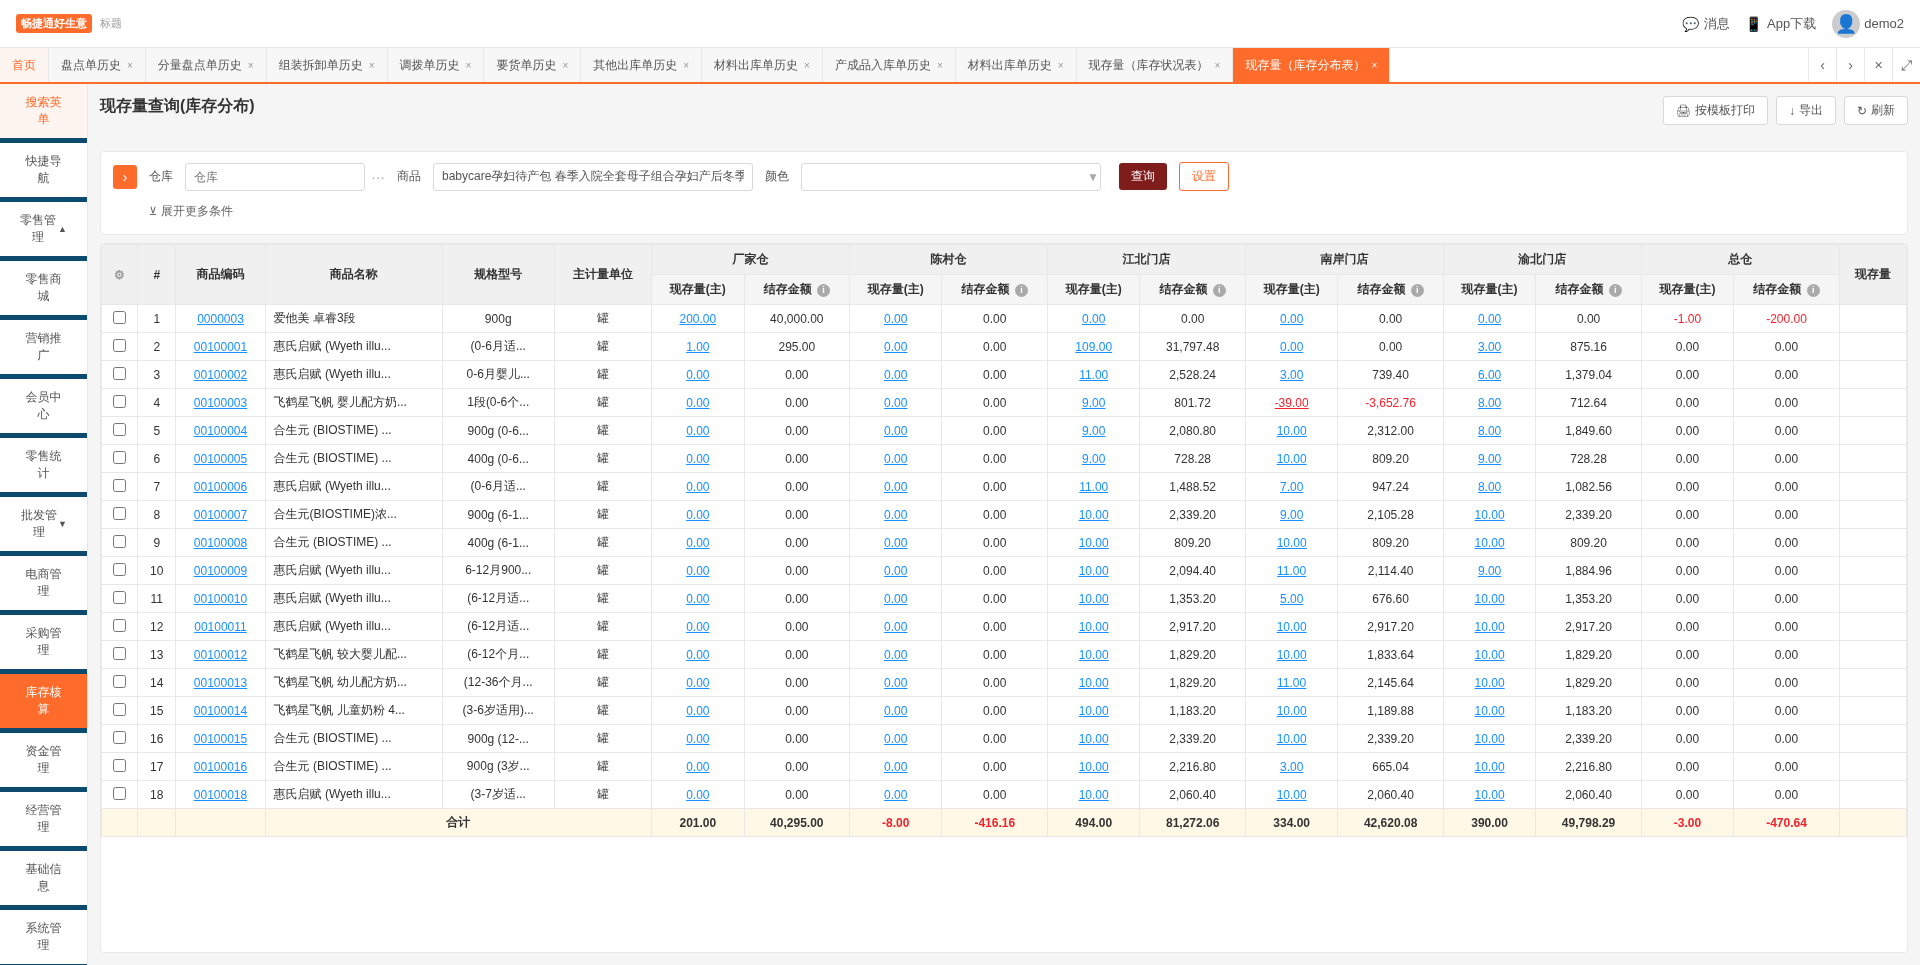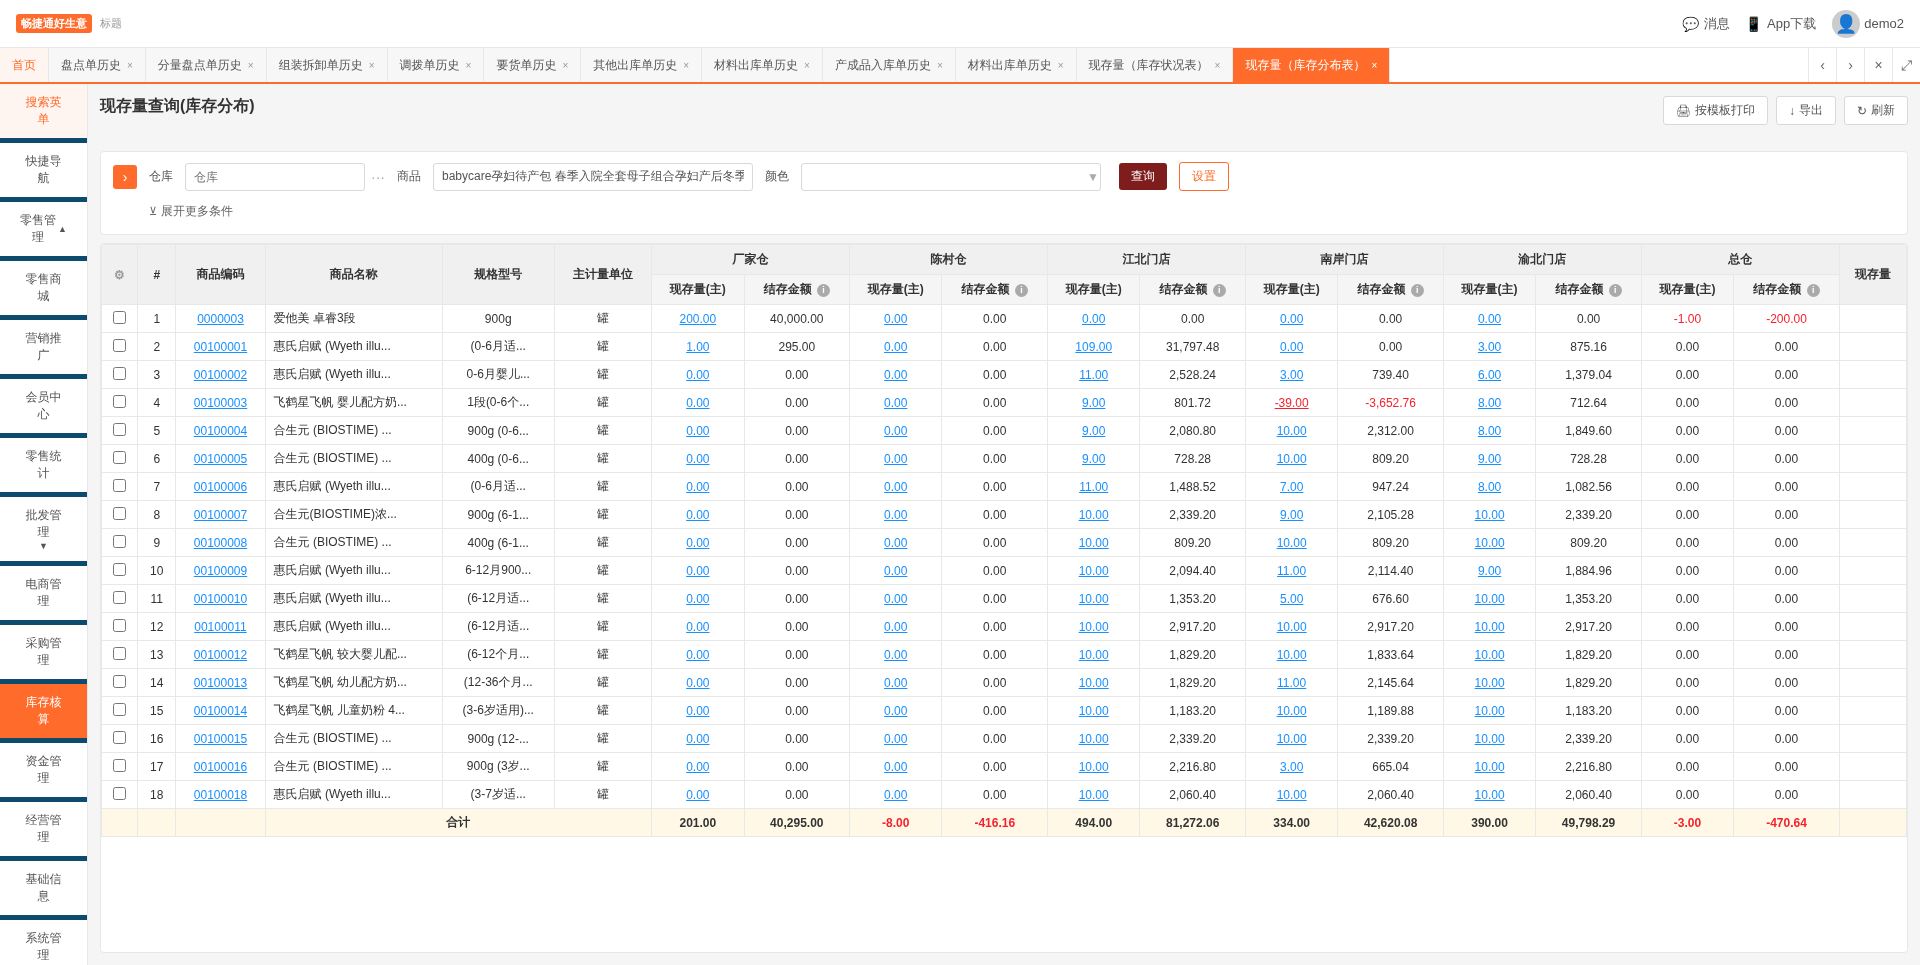--- a/index.html
+++ b/index.html
@@ -429,21 +429,21 @@
   </div>
   <div class="sidebar-item">
     <div>营销推广</div>
   </div>
   <div class="sidebar-item">
     <div>会员中心</div>
   </div>
   <div class="sidebar-item">
     <div>零售统计</div>
   </div>
-  <div class="sidebar-item" style="display:flex;align-items:center;justify-content:center;gap:0;flex-direction:column;">
+  <div class="sidebar-item" style="display:flex;align-items:center;justify-content:center;gap:0;">
     <span>批发管理</span>
     <span style="font-size:9px;">▼</span>
   </div>
   <div class="sidebar-item">
     <div>电商管理</div>
   </div>
   <div class="sidebar-item">
     <div>采购管理</div>
   </div>
   <div class="sidebar-item active">

